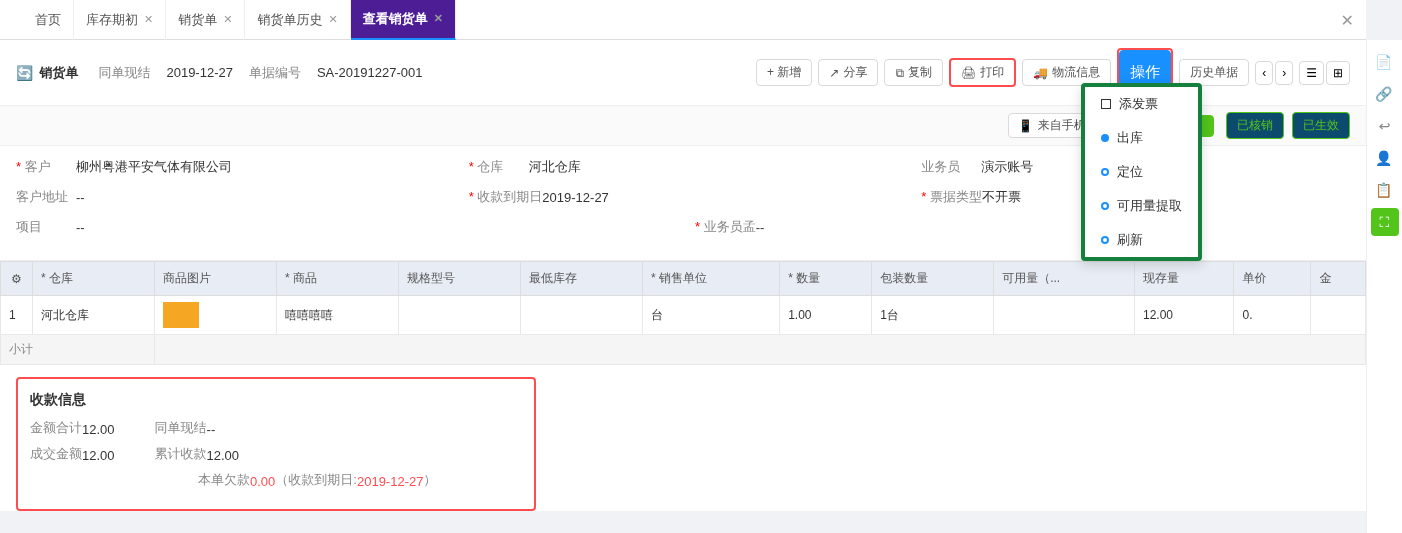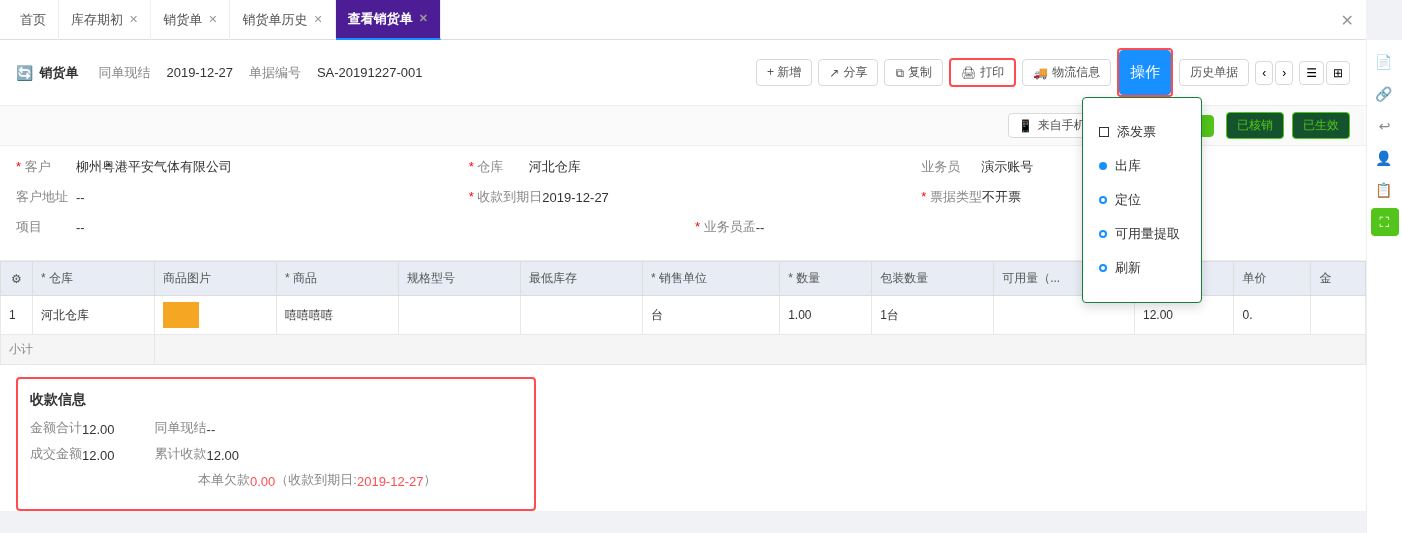--- a/index.html
+++ b/index.html
@@ -1,21 +1,21 @@
 <!DOCTYPE html>
 <html><head>
   <meta charset="utf-8">
   <style>
     * { box-sizing: border-box; margin: 0; padding: 0; }
     body { font-family: 'Microsoft YaHei', Arial, sans-serif; font-size: 13px; background: #f0f2f5; color: #333; }
 
     
     .tab-bar {
       display: flex; align-items: center; background: #fff;
-      border-bottom: 1px solid #ddd; height: 40px; padding: 0 8px;
+      border-bottom: 1px solid #ddd; height: 40px; padding: 0 23px;
       position: relative;
     }
     .tab-item {
       display: flex; align-items: center; padding: 0 12px; height: 40px;
       cursor: pointer; font-size: 13px; color: #555; border-right: 1px solid #eee;
       white-space: nowrap;
     }
     .tab-item.active { background: #e6f7ff; color: #1890ff; font-weight: bold; border-bottom: 2px solid #1890ff; }
     .tab-item .tab-close { margin-left: 6px; color: #999; font-size: 11px; }
     .tab-close-btn {
@@ -36,21 +36,21 @@
     .doc-meta { display: flex; align-items: center; gap: 16px; color: #555; font-size: 13px; }
     .doc-meta label { color: #888; }
     .doc-meta span { color: #333; }
     .toolbar-btn {
       display: flex; align-items: center; gap: 4px;
       padding: 4px 10px; border: 1px solid #d9d9d9; border-radius: 4px;
       background: #fff; cursor: pointer; font-size: 12px; color: #555;
       white-space: nowrap;
     }
     .btn-blue-active { background: #1890ff; color: #fff; border: 1px solid #1890ff; border-radius: 4px; padding: 12px 10px; font-size: 15px; cursor: pointer; }
-    .btn-outline-green { border: 1px solid #52c41a; color: #52c41a; border-radius: 4px; padding: 4px 10px; font-size: 12px; cursor: pointer; background: #14532d; }
+    .btn-outline-green { border: 1px solid #52c41a; color: #52c41a; border-radius: 4px; padding: 4px 10px; font-size: 12px; cursor: pointer; background: #0c4a6e; }
     .nav-arrows { display: flex; gap: 2px; }
     .nav-arrow { padding: 4px 6px; border: 1px solid #d9d9d9; border-radius: 4px; cursor: pointer; font-size: 12px; background: #fff; }
     .view-btns { display: flex; gap: 2px; }
     .view-btn { padding: 4px 6px; border: 1px solid #d9d9d9; border-radius: 4px; cursor: pointer; font-size: 12px; background: #fff; }
 
     
     .action-bar {
       display: flex; align-items: center; padding: 6px 16px;
       gap: 8px; border-bottom: 1px solid #eee; background: #fafafa;
       justify-content: flex-end;
@@ -90,24 +90,24 @@
     }
     .payment-title { font-weight: bold; margin-bottom: 10px; font-size: 14px; }
     .payment-row { display: flex; gap: 40px; margin-bottom: 8px; }
     .payment-field { display: flex; align-items: flex-end; gap: 0; }
     .payment-label { color: #888; }
     .payment-value { color: #333; }
     .payment-value.red { color: #ff4d4f; }
 
     
     .dropdown-menu {
-      position: absolute; top: 97px; right: 200px;
-      background: #fff; border: 1px solid #15803d; border-radius: 4px;
+      position: absolute; top: 83px; right: 200px;
+      background: #fff; border: 4px solid #15803d; border-radius: 4px;
       box-shadow: 0 4px 12px rgba(0,0,0,0.15); z-index: 1000;
-      min-width: 120px; padding: 17px 0;
+      min-width: 120px; padding: 0 0;
     }
     .dropdown-item {
       display: flex; align-items: center; gap: 8px;
       padding: 8px 16px; cursor: pointer; font-size: 13px; color: #333;
     }
     .dot-blue { width: 8px; height: 8px; border-radius: 50%; background: #1890ff; display: inline-block; }
     .dot-outline { width: 8px; height: 8px; border-radius: 50%; border: 2px solid #1890ff; display: inline-block; }
     .square-outline { width: 10px; height: 10px; border: 1.5px solid #333; display: inline-block; }
 
     

